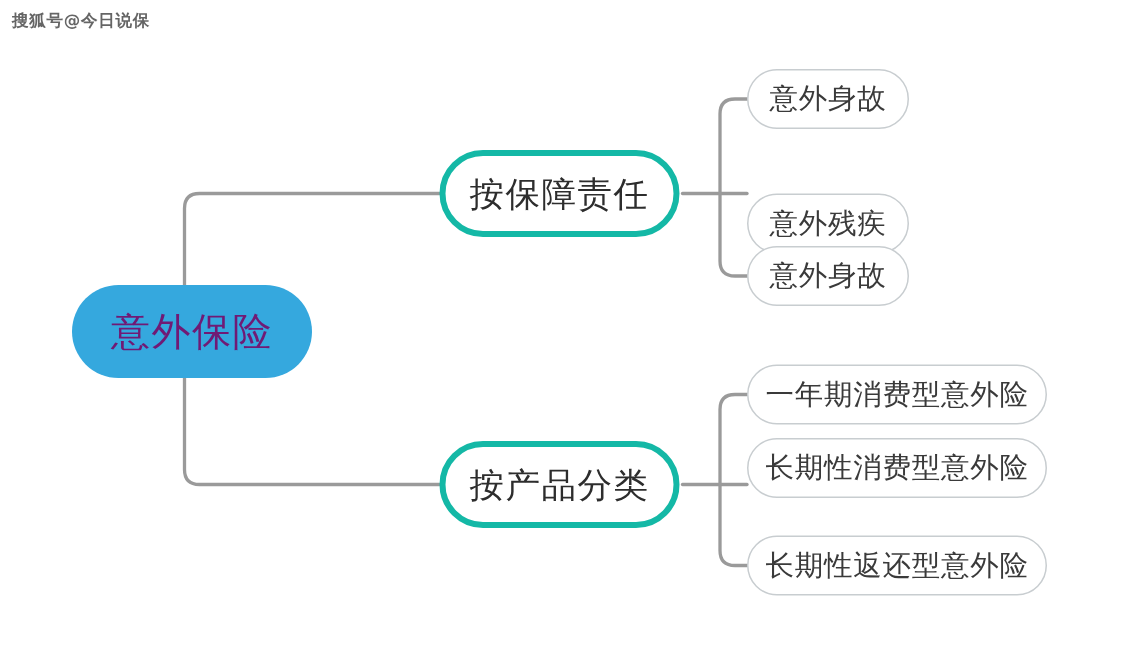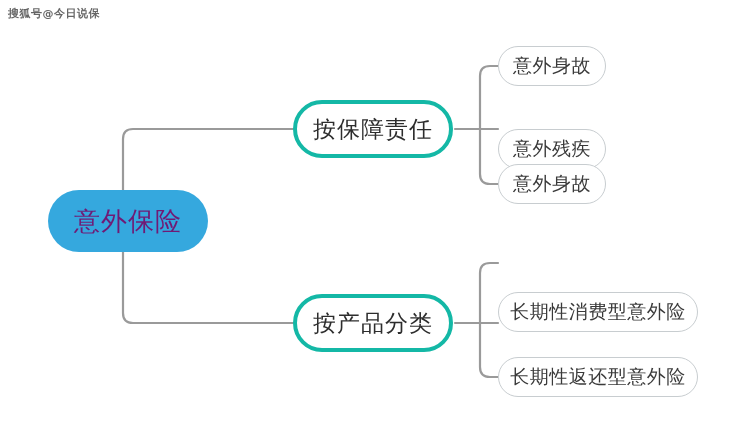--- a/index.html
+++ b/index.html
@@ -129,20 +129,23 @@
   </div>
 
   <div class="node node-leaf leaf-short leaf-a2">
     <span>意外残疾</span>
   </div>
 
   <div class="node node-leaf leaf-short leaf-a3">
     <span>意外身故</span>
   </div>
 
+  <div class="node node-leaf leaf-long leaf-b1">
+    <span>一年期消费型意外险</span>
+  </div>
 
   <div class="node node-leaf leaf-long leaf-b2">
     <span>长期性消费型意外险</span>
   </div>
 
   <div class="node node-leaf leaf-long leaf-b3">
     <span>长期性返还型意外险</span>
   </div>
 
 </div>

